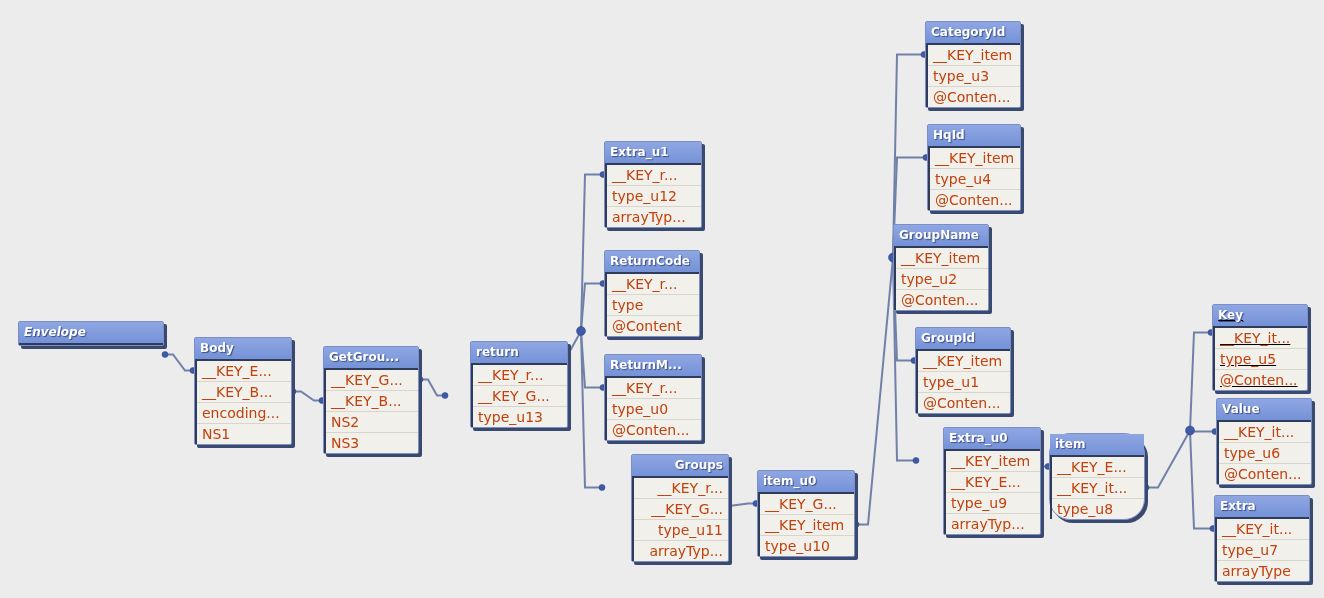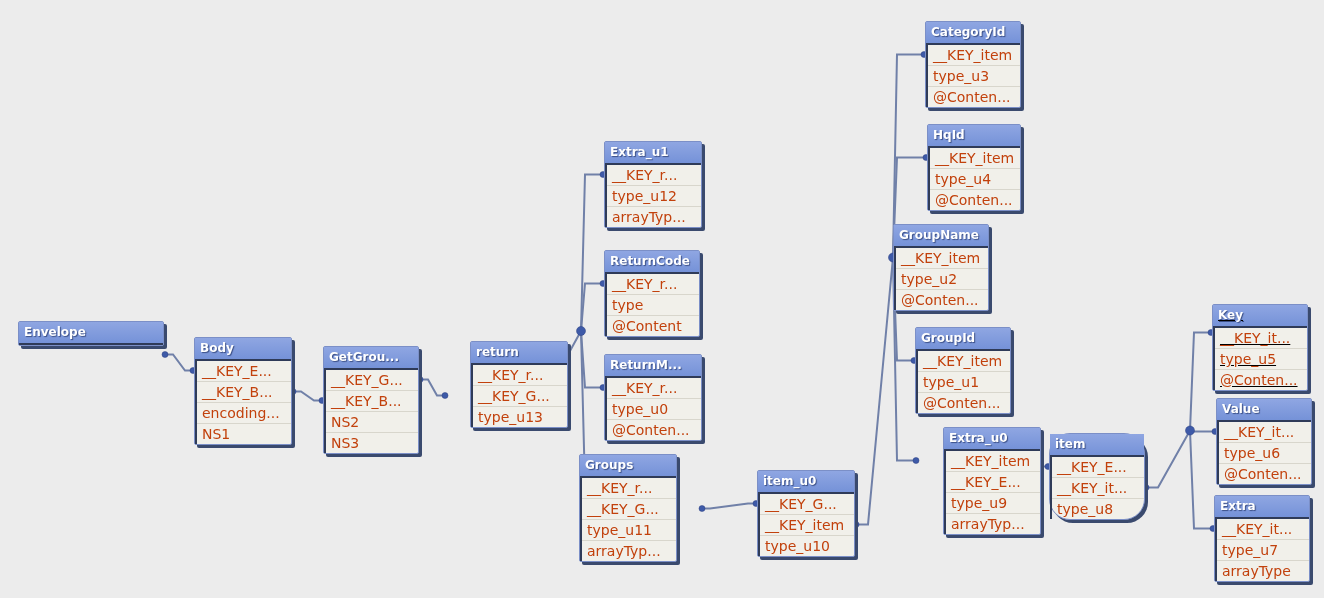--- a/index.html
+++ b/index.html
@@ -65,21 +65,21 @@
     <circle cx="1146" cy="487.5" r="3" fill="#3e5aa8" stroke="#2a3f80" stroke-width="0.5"></circle>
     <polyline points="1190,430.5 1194,332.5 1211,332.5" fill="none" stroke="#7080a8" stroke-width="2"></polyline>
     <circle cx="1211" cy="332.5" r="3" fill="#3e5aa8" stroke="#2a3f80" stroke-width="0.5"></circle>
     <polyline points="1190,430.5 1194,431.5 1215,431.5" fill="none" stroke="#7080a8" stroke-width="2"></polyline>
     <circle cx="1215" cy="431.5" r="3" fill="#3e5aa8" stroke="#2a3f80" stroke-width="0.5"></circle>
     <polyline points="1190,430.5 1194,528.5 1213,528.5" fill="none" stroke="#7080a8" stroke-width="2"></polyline>
     <circle cx="1213" cy="528.5" r="3" fill="#3e5aa8" stroke="#2a3f80" stroke-width="0.5"></circle>
     <circle cx="1190" cy="430.5" r="4.5" fill="#3e5aa8" stroke="#2a3f80" stroke-width="0.5"></circle>
   </svg>
 <div id="tables">
-    <div class="tbl" style="left: 18px; top: 321px; width: 144px;">
+    <div class="tbl" style="left: 18px; top: 321px; width: 144px; font-style: italic;">
       <div class="hdr">Envelope</div>
     </div>
     <div class="tbl" style="left: 194px; top: 337px; width: 96px;">
       <div class="hdr">Body</div>
       <div class="body">
         <div class="row">__KEY_E...</div>
         <div class="row">__KEY_B...</div>
         <div class="row">encoding...</div>
         <div class="row">NS1</div>
       </div>
@@ -118,21 +118,21 @@
       </div>
     </div>
     <div class="tbl" style="left: 604px; top: 354px; width: 96px;">
       <div class="hdr">ReturnM...</div>
       <div class="body">
         <div class="row">__KEY_r...</div>
         <div class="row">type_u0</div>
         <div class="row">@Conten...</div>
       </div>
     </div>
-    <div class="tbl" style="left: 579px; top: 454px; width: 96px;">
+    <div class="tbl" style="left: 631px; top: 454px; width: 96px; text-align: right;">
       <div class="hdr">Groups</div>
       <div class="body">
         <div class="row">__KEY_r...</div>
         <div class="row">__KEY_G...</div>
         <div class="row">type_u11</div>
         <div class="row">arrayTyp...</div>
       </div>
     </div>
     <div class="tbl" style="left: 757px; top: 470px; width: 96px;">
       <div class="hdr">item_u0</div>

